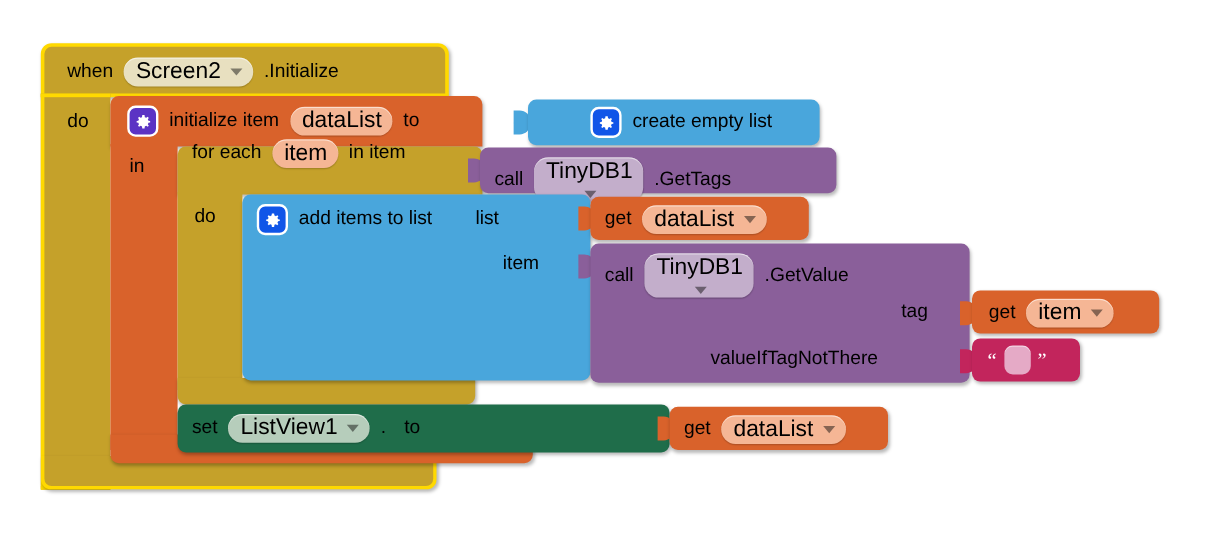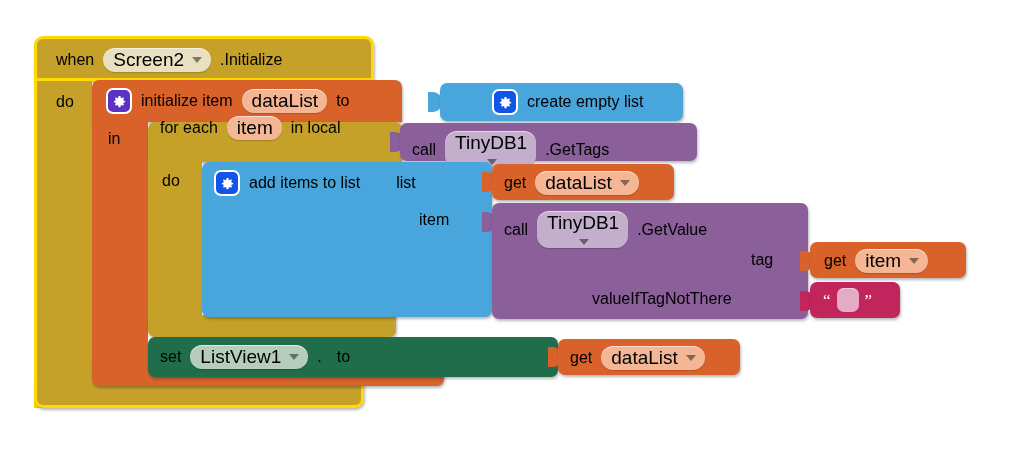--- a/index.html
+++ b/index.html
@@ -108,21 +108,21 @@
 
   <div class="blk c-ctrl sh" style="left:148px;top:122px;width:254px;height:40px;border-radius:7px 7px 0 0;"></div>
   <div class="blk c-ctrl" style="left:148px;top:160px;width:54px;height:165px;"></div>
   <div class="blk c-ctrl sh" style="left:148px;top:315px;width:248px;height:22px;border-radius:0 0 7px 7px;"></div>
 
   <div class="row" style="left:160px;top:116px;">
     <span class="lbl">for each</span>
     <span class="field f-var">
       <span>item</span>
     </span>
-    <span class="lbl">in local</span>
+    <span class="lbl">in item</span>
   </div>
   <div class="row" style="left:162px;top:172px;">
     <span class="lbl">do</span>
   </div>
   <div class="blk c-comp" style="left:390px;top:132px;width:14px;height:20px;border-radius:0 9px 9px 0;"></div>
 
   <div class="blk c-comp sh" style="left:400px;top:123px;width:297px;height:38px;border-radius:7px;"></div>
   <div class="row" style="left:412px;top:131px;">
     <span class="lbl">call</span>
     <span class="field f-comp">

